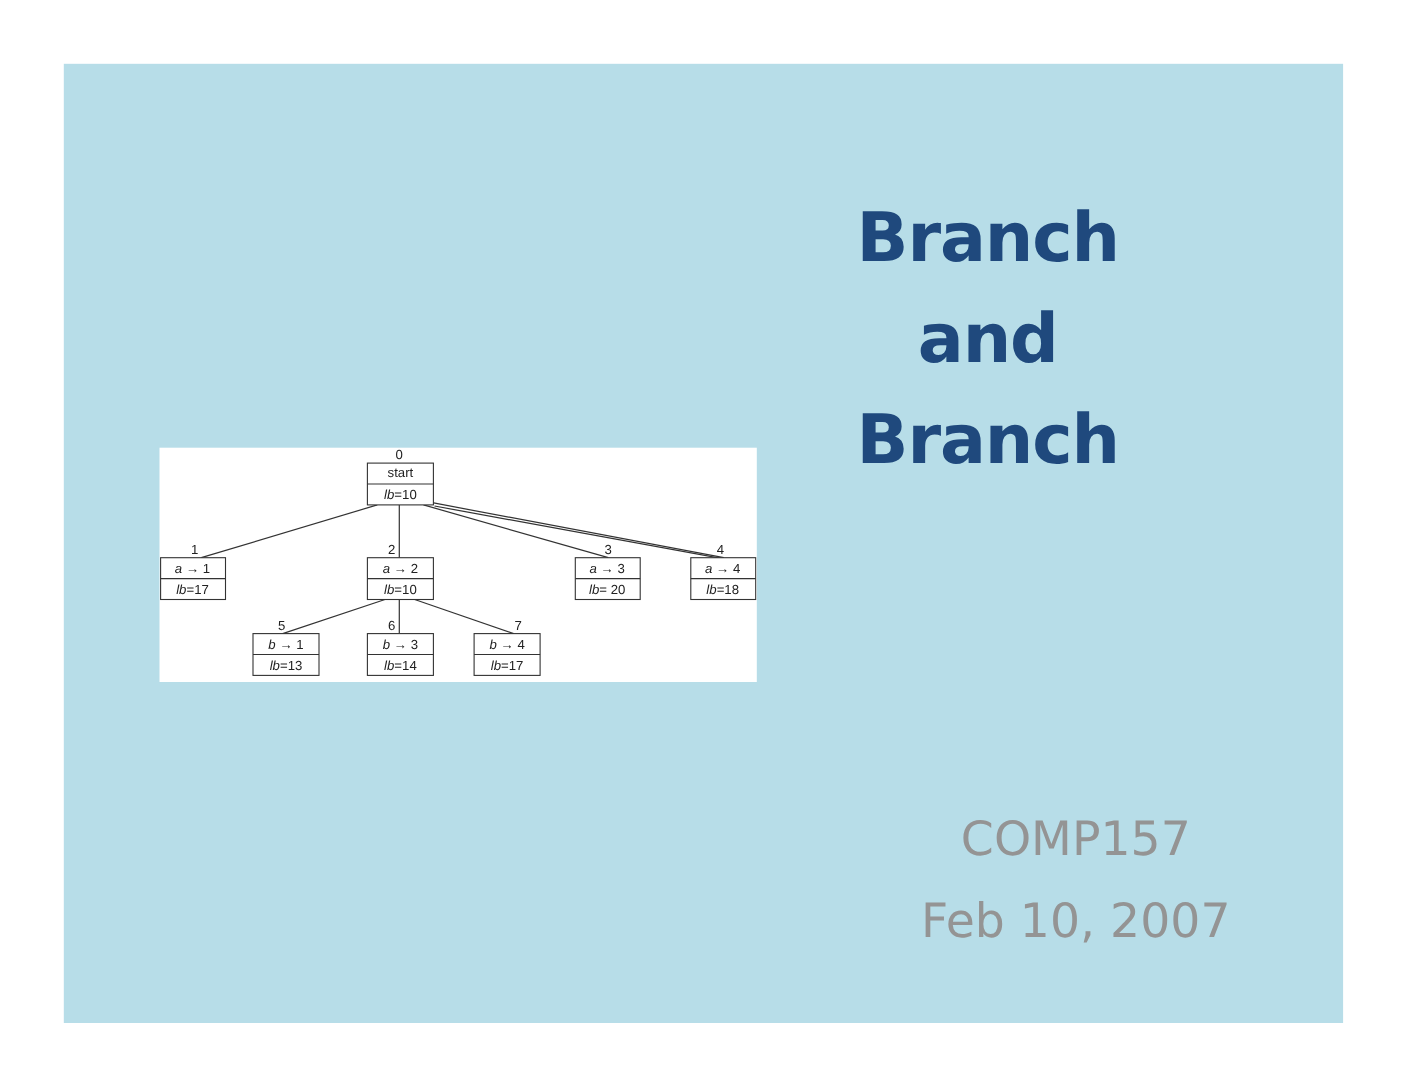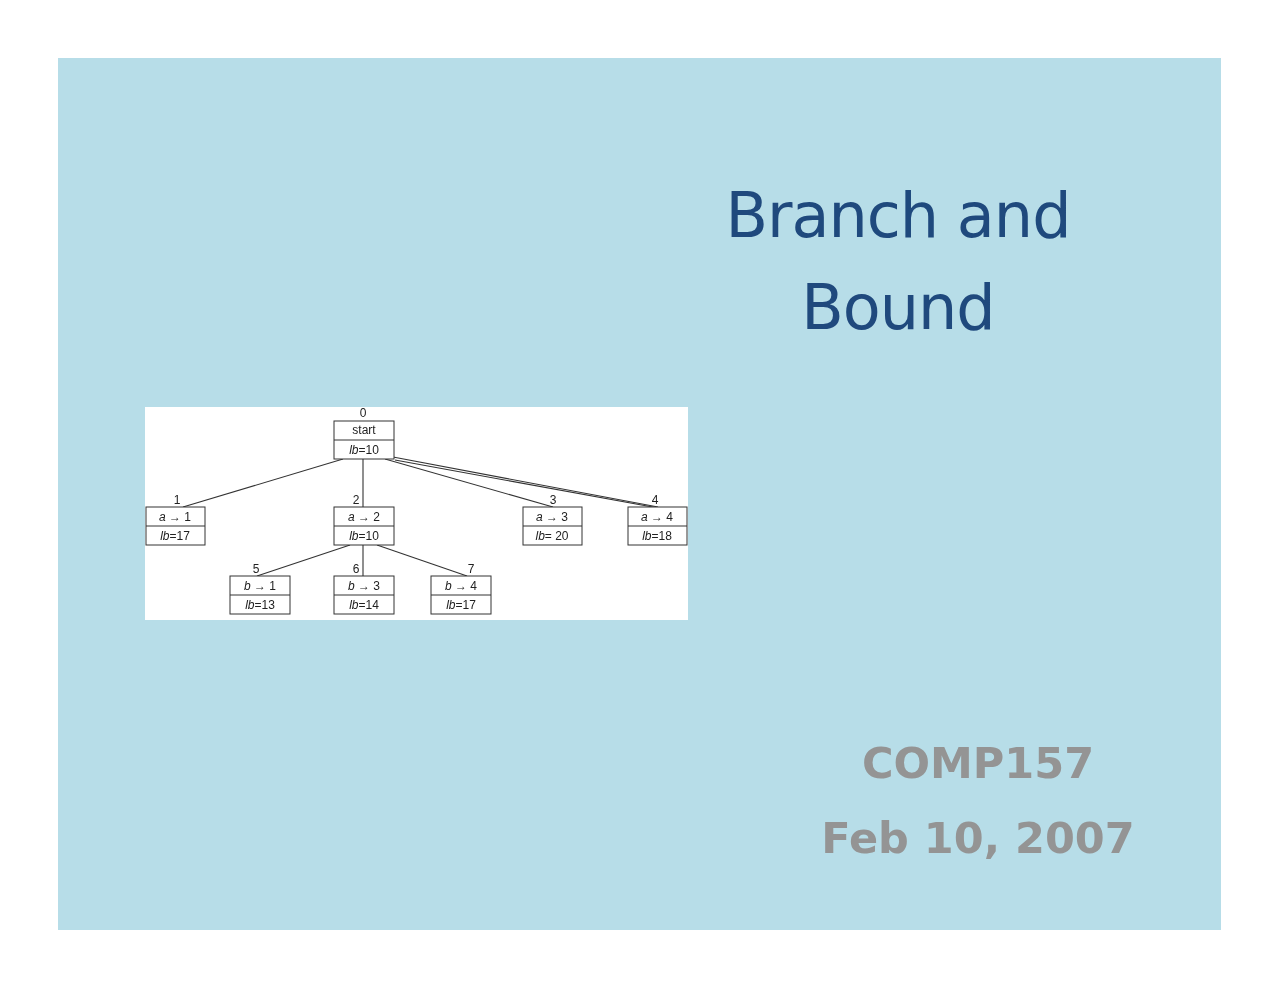--- a/index.html
+++ b/index.html
@@ -1,37 +1,37 @@
 <!DOCTYPE html>
 <html><head>
 <meta charset="utf-8">
 <style>
   html, body { margin:0; padding:0; background:#ffffff; }
   body { width:1280px; height:989px; position:relative; overflow:hidden; font-family:"Liberation Sans", sans-serif; }
   .slide { position:absolute; left:58px; top:58px; width:1163px; height:872px; background:#b7dde8; }
   .title { position:absolute; left:650px; top:112px; width:380px; text-align:center;
-           font-family:"DejaVu Sans", sans-serif; font-weight:normal; font-size:62px; line-height:92px;
+           font-family:"DejaVu Sans", sans-serif; font-weight:bold; font-size:62px; line-height:92px;
            color:#1f497d; letter-spacing:-1px; }
   .subtitle { position:absolute; left:740px; width:360px; text-align:center;
-              font-family:"DejaVu Sans", sans-serif; font-size:43px; color:#949494;font-weight:bold; }
+              font-family:"DejaVu Sans", sans-serif; font-size:43px; color:#949494; }
   .sub1 { top:680px; }
   .sub2 { top:755px; }
   .diagram { position:absolute; left:87px; top:349px; width:543px; height:213px; background:#ffffff; }
   .diagram svg { display:block; }
   .node-label { font-family:"Liberation Sans", sans-serif; font-size:12px; fill:#222; }
   .node-text { font-family:"Liberation Sans", sans-serif; font-size:12px; fill:#222; }
   .ital { font-style:italic; }
 </style>
 </head>
 <body>
 
 <div class="slide">
   <div class="title">
     <div>Branch and</div>
-    <div>Bound</div>
+    <div>Branch</div>
   </div>
 
   <div class="diagram">
     <svg width="543" height="213" viewBox="0 0 543 213" xmlns="http://www.w3.org/2000/svg">
 
       <g stroke="#333" stroke-width="1.1" fill="none">
         <line x1="198" y1="52" x2="38" y2="100"></line>
         <line x1="218" y1="52" x2="218" y2="100"></line>
         <line x1="240" y1="52" x2="408" y2="100"></line>
         <line x1="248" y1="50" x2="513" y2="100"></line>

